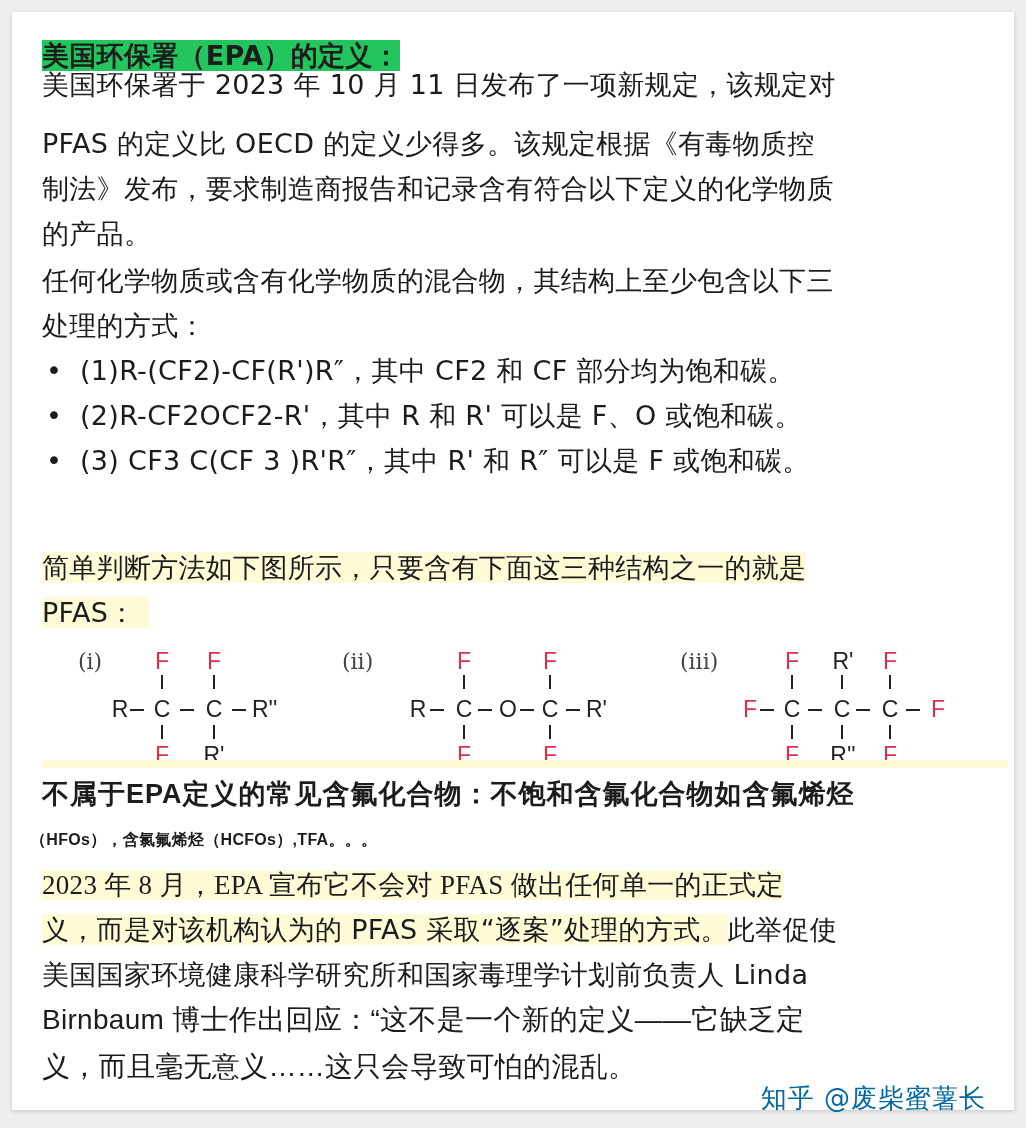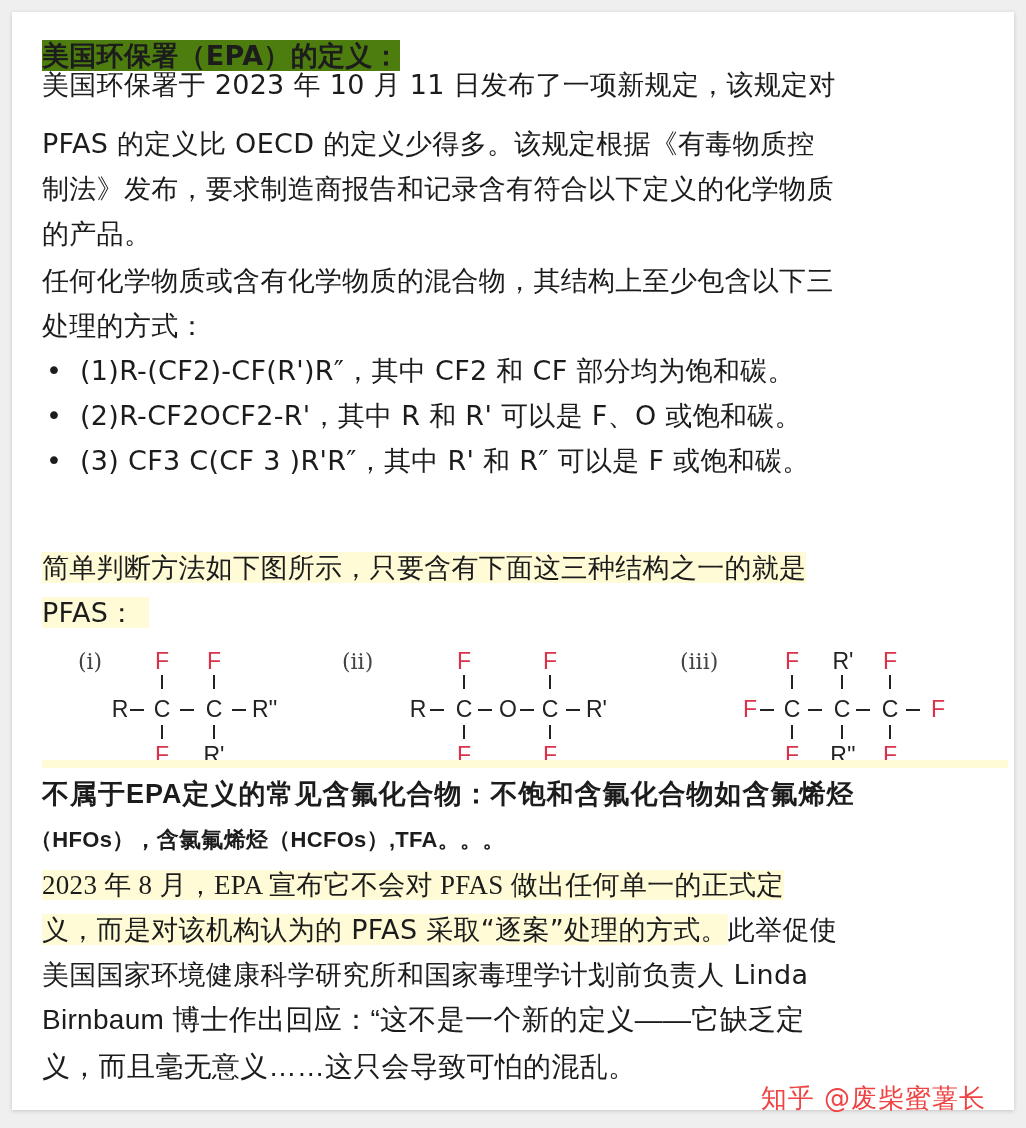--- a/index.html
+++ b/index.html
@@ -15,37 +15,37 @@
     width: 1002px; height: 1098px;
     background: #ffffff;
     box-shadow: 0 1px 4px rgba(0,0,0,0.18);
   }
   .line {
     position: absolute; left: 30px;
     font-size: 27px; line-height: 40px; height: 40px;
     white-space: nowrap; letter-spacing: 0.3px;
   }
   .bold { font-weight: bold; }
-  .hl-pink { background: #4d7c0f; }
+  .hl-pink { background: #22c55e; }
   .hl-yellow { background: #fffbd6; }
   .bullet { display: inline-block; width: 34px; text-align: left; padding-left: 4px; }
   .condensed { font-family: "Liberation Sans", sans-serif; font-stretch: condensed; }
   .diagram {
     position: absolute; top: 633px; height: 135px;
     font-family: "Liberation Sans", sans-serif; font-size: 23px; color: #222;
   }
   .diagram .lbl { position: absolute; font-family: "DejaVu Serif", serif; font-size: 22px; color: #444; }
   .diagram .at { position: absolute; width: 24px; text-align: center; line-height: 24px; }
   .diagram .f { color: #d9324a; }
   .diagram .vb { position: absolute; width: 2px; height: 14px; background: #222; }
   .diagram .hb { position: absolute; height: 2px; width: 14px; background: #222; }
   .diag-strip { position: absolute; left: 30px; top: 760px; width: 966px; height: 8px; background: #fffbd6; }
   .watermark {
     position: absolute; right: 28px; top: 1069px;
-    font-size: 26px; color: #ef4444; letter-spacing: 1px;
+    font-size: 26px; color: #0369a1; letter-spacing: 1px;
     font-family: "DejaVu Sans", sans-serif;
   }
 </style>
 </head>
 <body>
 
 <div class="card">
 
   <div class="line bold" style="top:24px;">
     <span class="hl-pink">美国环保署（EPA）的定义：</span>
@@ -137,21 +137,21 @@
     <span class="vb" style="left:161px; top:92px;"></span>
     <span class="vb" style="left:209px; top:92px;"></span>
     <span class="at f" style="left:100px; top:110px;">F</span>
     <span class="at" style="left:146px; top:110px; width:34px;">R''</span>
     <span class="at f" style="left:198px; top:110px;">F</span>
   </div>
 
   <div class="diag-strip" style="top:748px;"></div>
 
   <div class="line bold condensed" style="top:762px; font-size:27px; letter-spacing:1px;">不属于EPA定义的常见含氟化合物：不饱和含氟化合物如含氟烯烃</div>
-  <div class="line bold condensed" style="top:808px; font-size:22px; left:18px;">（HFOs），含氯氟烯烃（HCFOs）,TFA。。。</div>
+  <div class="line bold condensed" style="top:808px; font-size:16px; left:18px;">（HFOs），含氯氟烯烃（HCFOs）,TFA。。。</div>
 
   <div class="line" style="top:853px;font-family:Liberation Serif, serif;">
     <span class="hl-yellow">2023 年 8 月，EPA 宣布它不会对 PFAS 做出任何单一的正式定</span>
   </div>
   <div class="line" style="top:898px;">
     <span class="hl-yellow">义，而是对该机构认为的 PFAS 采取“逐案”处理的方式。</span><span>此举促使</span>
   </div>
   <div class="line" style="top:943px;">美国国家环境健康科学研究所和国家毒理学计划前负责人 Linda</div>
   <div class="line condensed" style="top:988px; font-size:28px;">Birnbaum 博士作出回应：“这不是一个新的定义——它缺乏定</div>
   <div class="line condensed" style="top:1035px; font-size:28px;">义，而且毫无意义……这只会导致可怕的混乱。</div>

